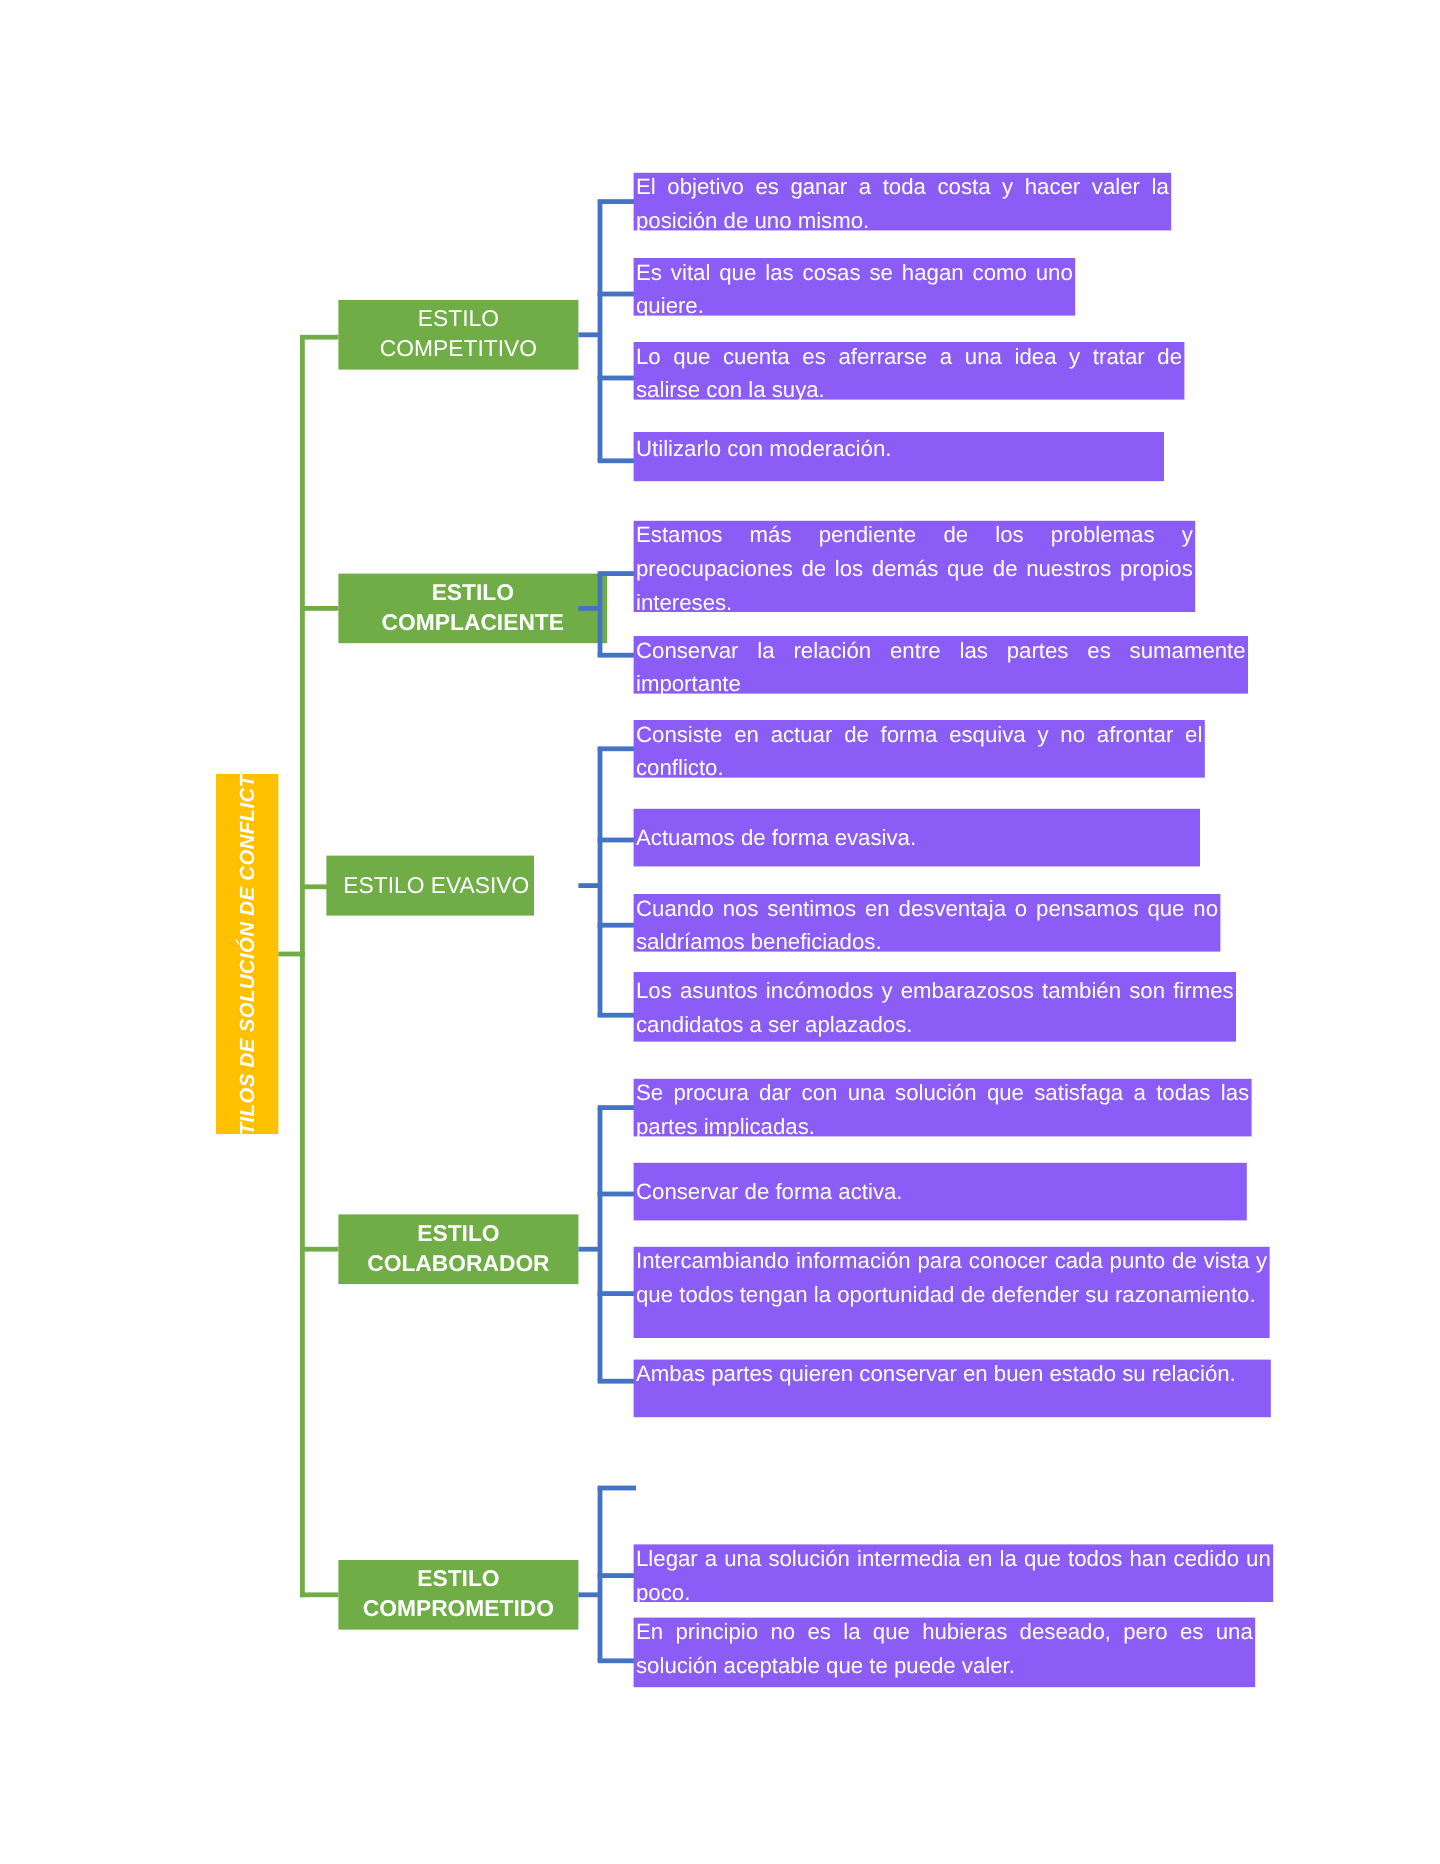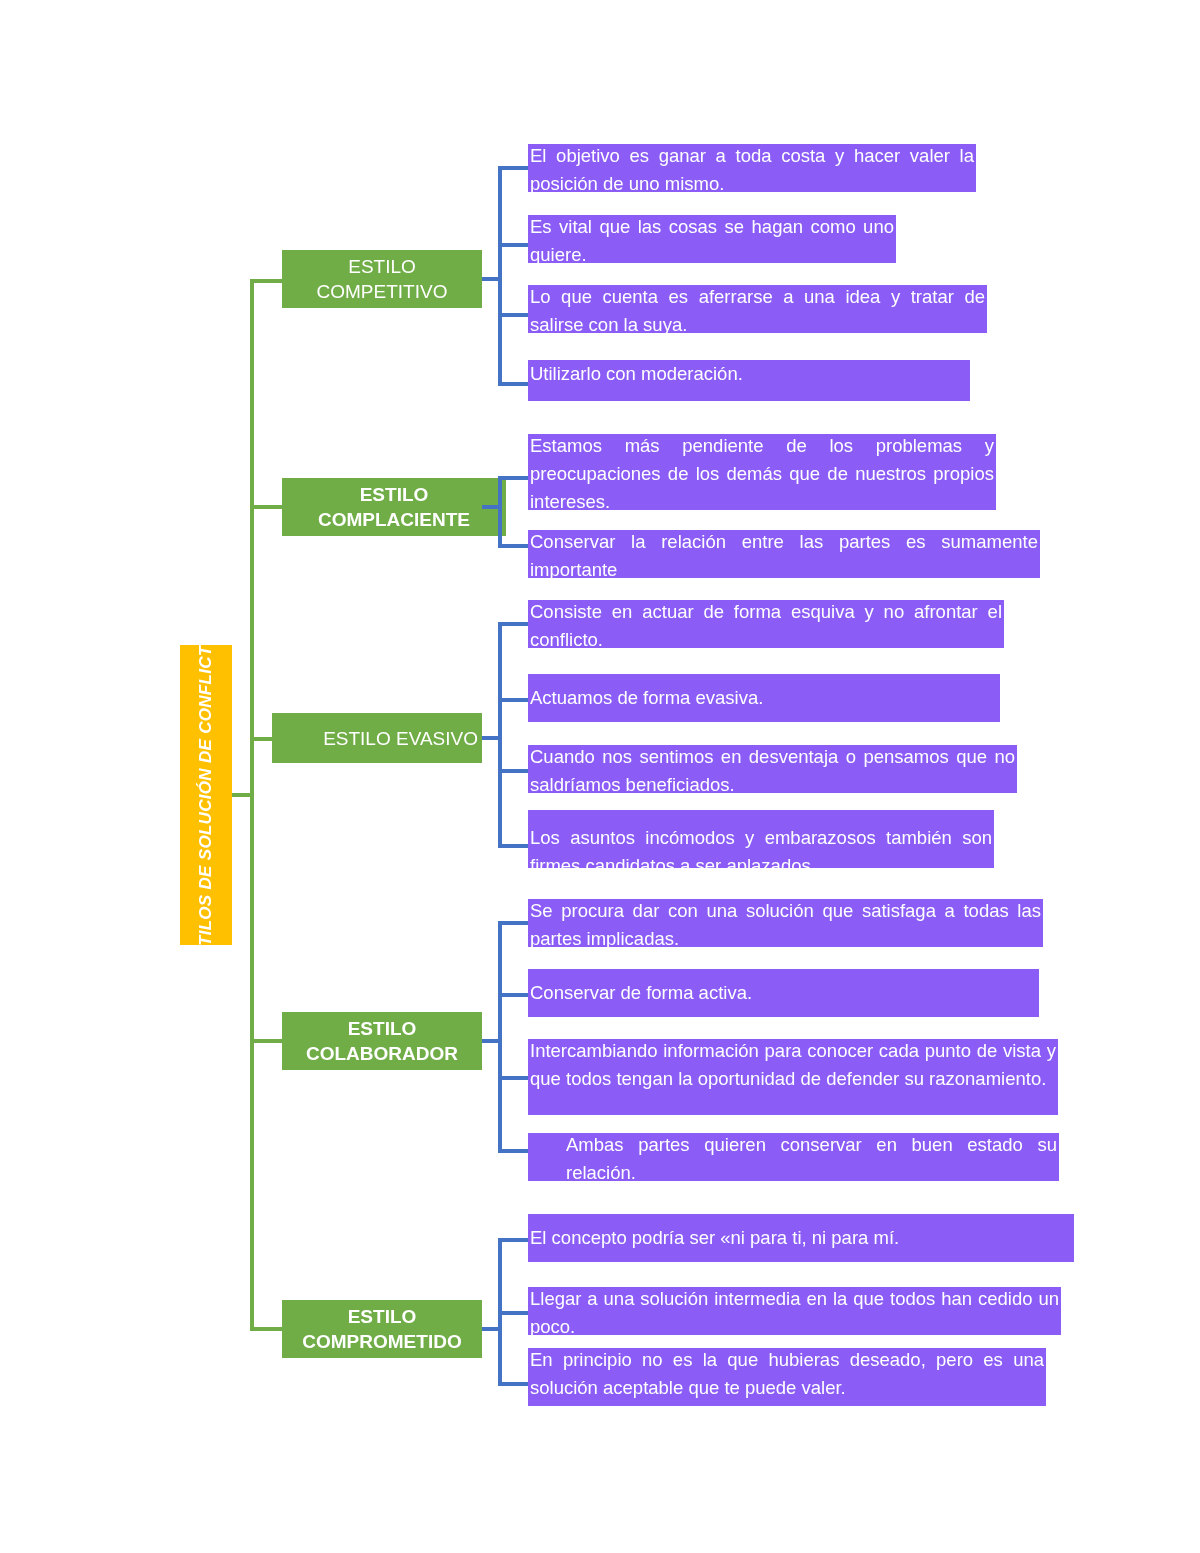--- a/index.html
+++ b/index.html
@@ -89,21 +89,21 @@
   <div class="hline green" style="left:250px;top:1327px;width:32px;height:4px;"></div>
 
   <div class="cat-node" style="left:282px;top:250px;width:200px;height:58px;">
     <span>ESTILO COMPETITIVO</span>
   </div>
 
   <div class="cat-node bold" style="left:282px;top:478px;width:224px;height:58px;">
     <span>ESTILO COMPLACIENTE</span>
   </div>
 
-  <div class="cat-node" style="left:272px;top:713px;width:210px;height:50px;">
+  <div class="cat-node" style="left:272px;top:713px;width:173px;height:50px;">
     <span>ESTILO EVASIVO</span>
   </div>
 
   <div class="cat-node bold" style="left:282px;top:1012px;width:200px;height:58px;">
     <span>ESTILO COLABORADOR</span>
   </div>
 
   <div class="cat-node bold" style="left:282px;top:1300px;width:200px;height:58px;">
     <span>ESTILO COMPROMETIDO</span>
   </div>
@@ -149,53 +149,50 @@
 
   <div class="leaf-node" style="left:528px;top:600px;width:476px;height:48px;padding:0 2px;">
     <span class="txt" style="top:-2px;">Consiste en actuar de forma esquiva y no afrontar el conflicto.</span>
   </div>
   <div class="leaf-node single" style="left:528px;top:674px;width:472px;height:48px;padding:0 2px;display:flex;align-items:center;">
     <span class="txt">Actuamos de forma evasiva.</span>
   </div>
   <div class="leaf-node" style="left:528px;top:745px;width:489px;height:48px;padding:0 2px;">
     <span class="txt" style="top:-2px;">Cuando nos sentimos en desventaja o pensamos que no saldríamos beneficiados.</span>
   </div>
-  <div class="leaf-node" style="left:528px;top:810px;width:466px;height:58px;padding:16px 2px;">
+  <div class="leaf-node" style="left:528px;top:810px;width:502px;height:58px;padding:4px 2px;">
     <span class="txt" style="top:-2px;">Los asuntos incómodos y embarazosos también son firmes candidatos a ser aplazados.</span>
   </div>
 
   <div class="hline blue" style="left:482px;top:1039px;width:18px;height:4px;"></div>
   <div class="vline blue" style="left:498px;top:923px;width:4px;height:228px;"></div>
   <div class="hline blue" style="left:498px;top:921px;width:32px;height:4px;"></div>
   <div class="hline blue" style="left:498px;top:993px;width:32px;height:4px;"></div>
   <div class="hline blue" style="left:498px;top:1076px;width:32px;height:4px;"></div>
   <div class="hline blue" style="left:498px;top:1149px;width:32px;height:4px;"></div>
 
   <div class="leaf-node" style="left:528px;top:899px;width:515px;height:48px;padding:0 2px;">
     <span class="txt" style="top:-2px;">Se procura dar con una solución que satisfaga a todas las partes implicadas.</span>
   </div>
   <div class="leaf-node single" style="left:528px;top:969px;width:511px;height:48px;padding:0 2px;display:flex;align-items:center;">
     <span class="txt">Conservar de forma activa.</span>
   </div>
   <div class="leaf-node" style="left:528px;top:1039px;width:530px;height:76px;padding:0 2px;">
     <span class="txt" style="top:-2px;">Intercambiando información para conocer cada punto de vista y que todos tengan la oportunidad de defender su razonamiento.</span>
   </div>
   <div class="leaf-node" style="left:528px;top:1133px;width:531px;height:48px;padding:0 2px;">
-    <span class="txt" style="top:-2px;margin-left:36px;">Ambas partes quieren conservar en buen estado su relación.</span>
+    <span class="txt" style="top:-2px;">Ambas partes quieren conservar en buen estado su relación.</span>
   </div>
 
   <div class="hline blue" style="left:482px;top:1327px;width:18px;height:4px;"></div>
   <div class="vline blue" style="left:498px;top:1240px;width:4px;height:144px;"></div>
   <div class="hline blue" style="left:498px;top:1238px;width:32px;height:4px;"></div>
   <div class="hline blue" style="left:498px;top:1311px;width:32px;height:4px;"></div>
   <div class="hline blue" style="left:498px;top:1382px;width:32px;height:4px;"></div>
 
-  <div class="leaf-node single" style="left:528px;top:1214px;width:546px;height:48px;padding:0 2px;display:flex;align-items:center;">
-    <span class="txt">El concepto podría ser «ni para ti, ni para mí.</span>
-  </div>
   <div class="leaf-node" style="left:528px;top:1287px;width:533px;height:48px;padding:0 2px;">
     <span class="txt" style="top:-2px;">Llegar a una solución intermedia en la que todos han cedido un poco.</span>
   </div>
   <div class="leaf-node" style="left:528px;top:1348px;width:518px;height:58px;padding:0 2px;">
     <span class="txt" style="top:-2px;">En principio no es la que hubieras deseado, pero es una solución aceptable que te puede valer.</span>
   </div>
 
 </div>
 
 </body></html>

